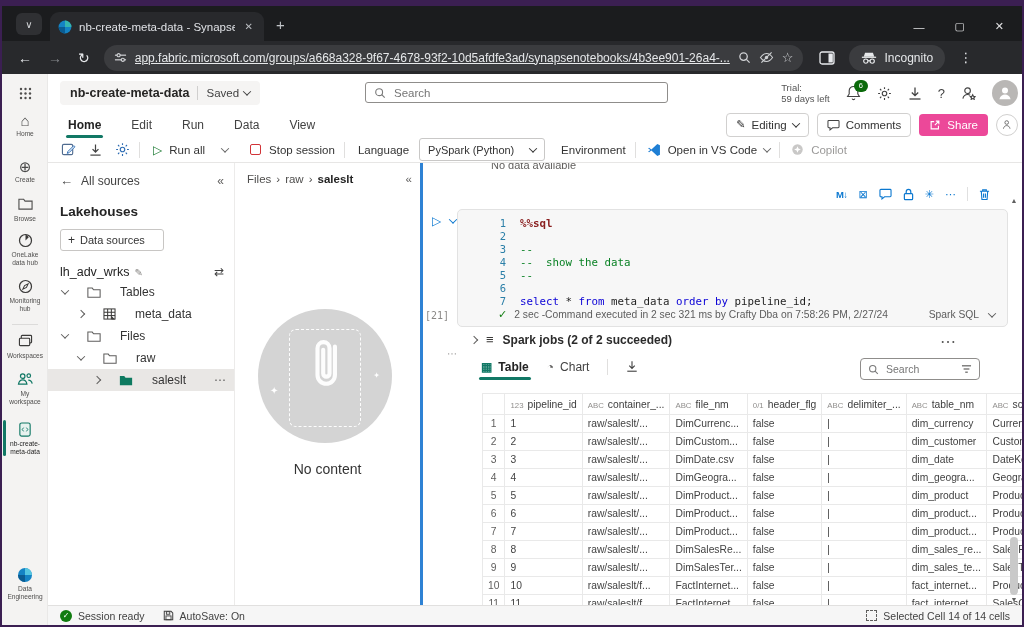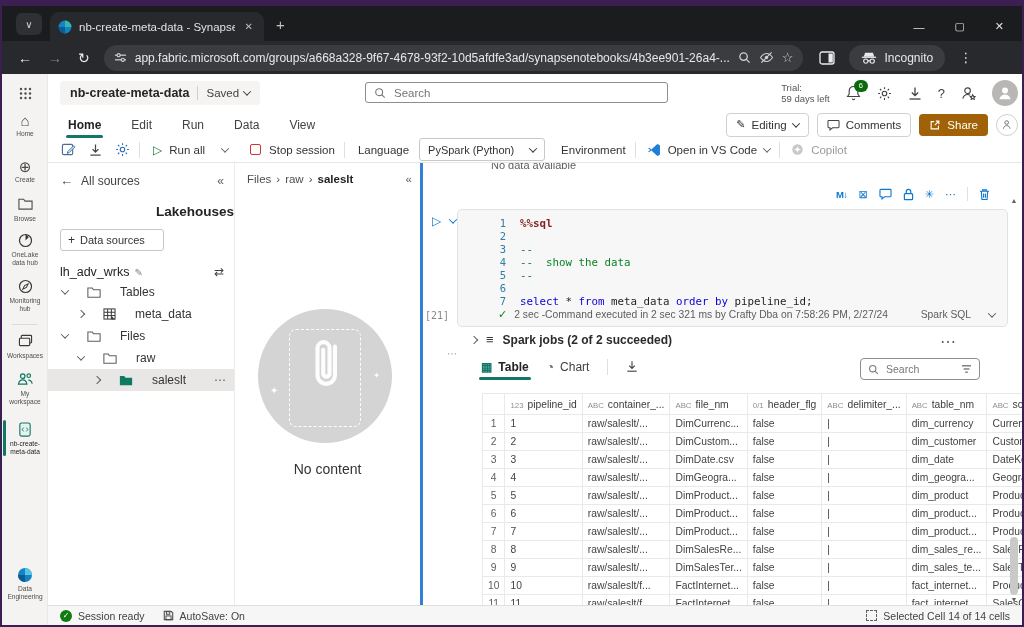--- a/index.html
+++ b/index.html
@@ -9,21 +9,21 @@
   .tab-search-btn{width:26px;height:22px;margin:0 8px 6px 14px;border-radius:6px;background:#2f3033;color:#d5d7da;display:flex;align-items:center;justify-content:center;font-size:10px;}
   .btab{width:198px;height:29px;background:#28292c;border-radius:9px 9px 0 0;display:flex;align-items:center;padding:0 8px;gap:7px;}
   .btab-title{color:#dfe1e5;font-size:11.5px;white-space:nowrap;overflow:hidden;flex:1;}
   .tab-x{color:#b9bcc0;font-size:10px;padding:1px 3px;}
   .newtab{color:#c0c3c7;font-size:15px;margin:0 0 8px 12px;}
   .win-ctl{margin-left:auto;display:flex;gap:30px;align-items:center;padding:0 18px 8px 0;color:#e2e2e4;font-size:11px;}
   .chrome-bar{position:absolute;left:2px;top:41px;width:1020px;height:33px;background:#28292c;display:flex;align-items:center;padding:0;box-sizing:border-box;}
   .navic{font-size:14px;color:#e8eaed;margin-left:16px;}
   .navic.dim{color:#84878b;}
   .urlbar{height:26px;border-radius:13px;background:#3b3c3f;display:flex;align-items:center;flex:0 0 668px;margin-left:14px;padding:0 10px;gap:8px;box-sizing:border-box;}
-  .url-text{color:#e6e8ea;font-size:12px;white-space:nowrap;overflow:hidden;flex:1;}
+  .url-text{color:#e6e8ea;font-size:12px;white-space:nowrap;overflow:hidden;flex:1;text-decoration:underline;}
   .pill-ic{flex:0 0 auto;display:flex;align-items:center;}
   .incog-pill{height:26px;border-radius:13px;background:#3b3c3f;display:flex;align-items:center;gap:7px;padding:0 12px;margin-left:14px;color:#e6e8ea;font-size:12px;}
   .dots-v{color:#e8eaed;font-size:13px;margin-left:14px;}
   
   .app{position:absolute;left:2px;top:74px;width:1020px;height:551px;background:#fff;}
   
   .rail{position:absolute;left:0;top:0;width:46px;height:551px;background:#f4f3f2;border-right:1px solid #e9e8e7;box-sizing:border-box;}
   .rail-item{position:absolute;left:0;width:46px;text-align:center;color:#494949;}
   .rail-item .ric{display:block;height:18px;line-height:18px;font-size:15px;}
   .rail-lab{font-size:6.6px;line-height:8px;white-space:pre-line;color:#4f4e4d;}
@@ -45,37 +45,37 @@
   .qmark{font-size:13px;color:#424242;}
   .avatar{width:26px;height:26px;border-radius:50%;background:#b9b7b5;display:flex;align-items:center;justify-content:center;}
   
   .menubar{position:absolute;left:46px;top:38px;width:974px;height:25px;display:flex;align-items:center;}
   .mtab{position:relative;font-size:12px;color:#424242;margin-left:26px;padding:3px 2px;}
   .mtab:first-child{margin-left:18px;}
   .mtab.active{font-weight:bold;color:#242424;}
   .mtab.active::after{content:'';position:absolute;left:0;right:0;bottom:-3px;height:2.5px;background:#117865;border-radius:2px;}
   .mb-right{margin-left:auto;display:flex;align-items:center;gap:8px;padding-right:4px;}
   .obtn{height:22px;border:1px solid #d1d0cf;border-radius:4px;background:#fff;display:flex;align-items:center;gap:6px;padding:0 9px;font-size:11.5px;color:#333;}
-  .share-btn{height:22px;border-radius:4px;background:#a16207;color:#fff;display:flex;align-items:center;gap:6px;padding:0 10px;font-size:11.5px;}
+  .share-btn{height:22px;border-radius:4px;background:#ec4899;color:#fff;display:flex;align-items:center;gap:6px;padding:0 10px;font-size:11.5px;}
   .round-btn{width:20px;height:20px;border:1px solid #d1d0cf;border-radius:50%;display:flex;align-items:center;justify-content:center;color:#6a6a6a;font-size:9px;}
   
   .nbtb{position:absolute;left:46px;top:63px;width:974px;height:26px;border-bottom:1px solid #e7e6e5;display:flex;align-items:center;box-sizing:border-box;font-size:11.5px;color:#333;}
   .tbdiv{width:1px;height:16px;background:#e0dfde;margin:0 9px;}
   .tbic{display:flex;align-items:center;margin-left:13px;}
   .ddl{height:21px;border:1px solid #c9c8c7;border-radius:3px;display:flex;align-items:center;gap:8px;padding:0 8px;font-size:11px;color:#333;background:#fff;}
   .play{color:#1b7a32;font-size:12px;}
   .stopsq{width:9px;height:9px;border:1.6px solid #d13438;border-radius:2px;}
   .gray{color:#9b9a99;}
   
   .chev{display:inline-block;width:5px;height:5px;border-right:1.3px solid currentColor;border-bottom:1.3px solid currentColor;transform:rotate(45deg) translate(-1px,-1px);}
   .chev.r{transform:rotate(-45deg);}
   
   .explorer{position:absolute;left:46px;top:89px;width:187px;height:442px;background:#fff;border-right:1px solid #eceBea;box-sizing:border-box;}
   .exp-row1{display:flex;align-items:center;margin:10px 10px 0 12px;color:#424242;font-size:12px;gap:8px;}
-  .exp-title{margin:16px 0 0 0;font-size:13.5px;font-weight:bold;color:#242424;text-align:right;}
+  .exp-title{margin:16px 0 0 12px;font-size:13.5px;font-weight:bold;color:#242424;}
   .ds-btn{margin:10px 0 0 12px;height:20px;width:88px;border:1px solid #c8c6c4;border-radius:3px;display:inline-flex;align-items:center;gap:5px;padding:0 7px;font-size:11px;color:#333;background:#fff;}
   .lh-row{display:flex;align-items:center;margin:14px 10px 16px 12px;font-size:12.5px;color:#242424;gap:5px;}
   .tree{position:absolute;left:0;top:118px;width:100%;}
   .trow{height:22px;display:flex;align-items:center;font-size:12px;color:#333;gap:19px;}
   .trow.sel{background:#e9e7e5;}
   .tchev{color:#5f5e5d;}
   .t-more{margin-left:auto;margin-right:8px;color:#5f5e5d;}
   
   .files{position:absolute;left:233px;top:89px;width:185px;height:442px;background:#fff;}
   .crumb{display:flex;align-items:center;gap:5px;margin:10px 8px 0 12px;font-size:11.5px;color:#4f4e4d;}
@@ -97,21 +97,21 @@
   .gut{position:absolute;left:26px;top:7px;width:22px;text-align:right;font-family:"DejaVu Sans Mono",monospace;font-size:10.5px;line-height:13px;color:#2b7fa8;}
   .gut .ln{height:13px;}
   .codebox{position:absolute;left:62px;top:7px;right:8px;font-family:"DejaVu Sans Mono",monospace;font-size:10.8px;line-height:13px;color:#1e1e1e;white-space:pre;}
   .cl{height:13px;}
   .tk-kw{color:#0a00d6;}
   .tk-com{color:#0a8225;}
   .tk-magic{color:#8a1f1f;font-weight:bold;}
   .tk-pl{color:#1e1e1e;}
   .cell-status{position:absolute;left:40px;right:12px;bottom:5px;display:flex;align-items:center;gap:7px;font-size:10.3px;color:#5c5c5c;}
   .okcheck{color:#107c10;font-size:11px;}
-  .lang-dd{margin-left:auto;display:flex;align-items:center;gap:18px;color:#5c5c5c;}
+  .lang-dd{margin-left:auto;display:flex;align-items:center;gap:10px;color:#5c5c5c;}
   .execnum{position:absolute;left:2px;top:147px;font-size:10px;color:#8a8886;font-family:"DejaVu Sans Mono",monospace;}
   .sparkjobs{position:absolute;left:48px;top:169px;display:flex;align-items:center;gap:9px;font-size:12px;font-weight:bold;color:#2b2b2b;}
   .sj-more{position:absolute;right:66px;top:169px;color:#5f5e5d;}
   .mini-more{position:absolute;left:24px;top:185px;color:#9a9998;font-size:10px;}
   .rtabs{position:absolute;left:58px;top:196px;display:flex;align-items:center;gap:18px;font-size:12px;color:#424242;}
   .rtab{position:relative;display:flex;align-items:center;gap:6px;padding-bottom:6px;}
   .rtab.active{font-weight:bold;color:#242424;}
   .rtab.active::after{content:'';position:absolute;left:-2px;right:-2px;bottom:0;height:2.5px;background:#117865;border-radius:2px;}
   .tab-ic-table{color:#117865;font-size:12px;}
   .tab-ic-chart{color:#5f5e5d;font-size:12px;}

